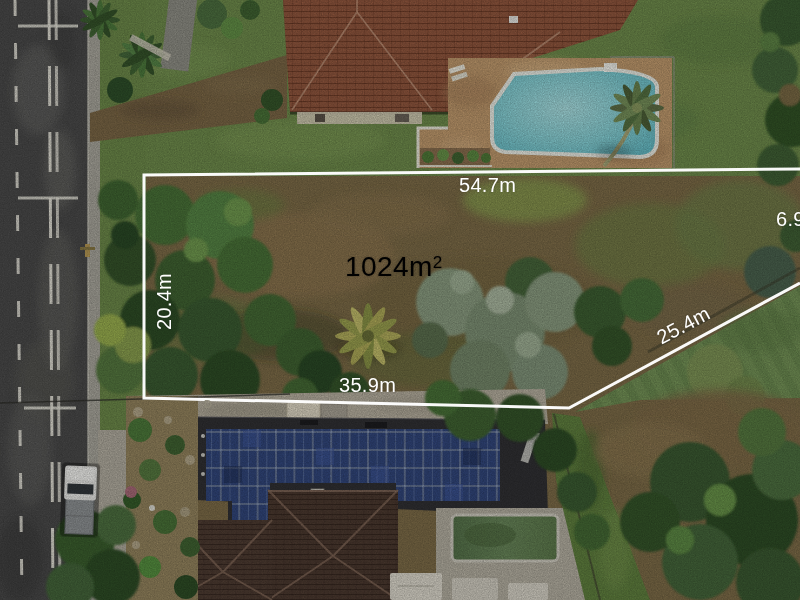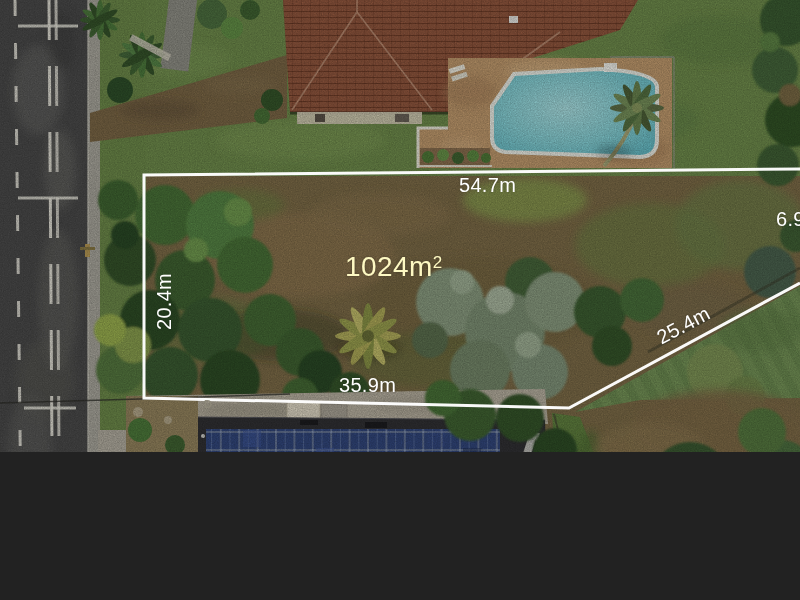--- a/index.html
+++ b/index.html
@@ -1,25 +1,25 @@
 <!DOCTYPE html>
 <html><head>
 <meta charset="utf-8">
 <style>
   html,body{margin:0;padding:0;background:#222;}
   #stage{
-    position:relative;width:800px;height:452px;overflow:hidden;
+    position:relative;width:800px;height:600px;overflow:hidden;
     font-family:"Liberation Sans",sans-serif;background:#7d6c48;text-decoration:underline;
   }
   #stage svg{position:absolute;left:0;top:0;}
   .lbl{position:absolute;color:#fff;font:400 20px/1.15 "Liberation Sans",sans-serif;
        letter-spacing:.3px;text-shadow:0 0 3px rgba(0,0,0,.28);white-space:nowrap;}
   .lbl.rot-left{transform:rotate(-90deg);}
   .lbl.rot-diag{transform:rotate(-28deg);}
-  .area-lbl{position:absolute;color:#fef9c3;font:400 28px/1.05 "Liberation Sans",sans-serif;
+  .area-lbl{position:absolute;color:#000000;font:400 28px/1.05 "Liberation Sans",sans-serif;
        letter-spacing:.4px;text-shadow:0 0 3px rgba(0,0,0,.28);white-space:nowrap;}
   .area-lbl sup{font-size:17px;vertical-align:8px;letter-spacing:0;}
   .ground-mark{position:absolute;color:#8e897a;font:700 11px/1 "Liberation Sans",sans-serif;
        opacity:.95;}
 </style>
 </head>
 <body>
 
 <div id="stage">
 <svg width="800" height="600" viewBox="0 0 800 600">

